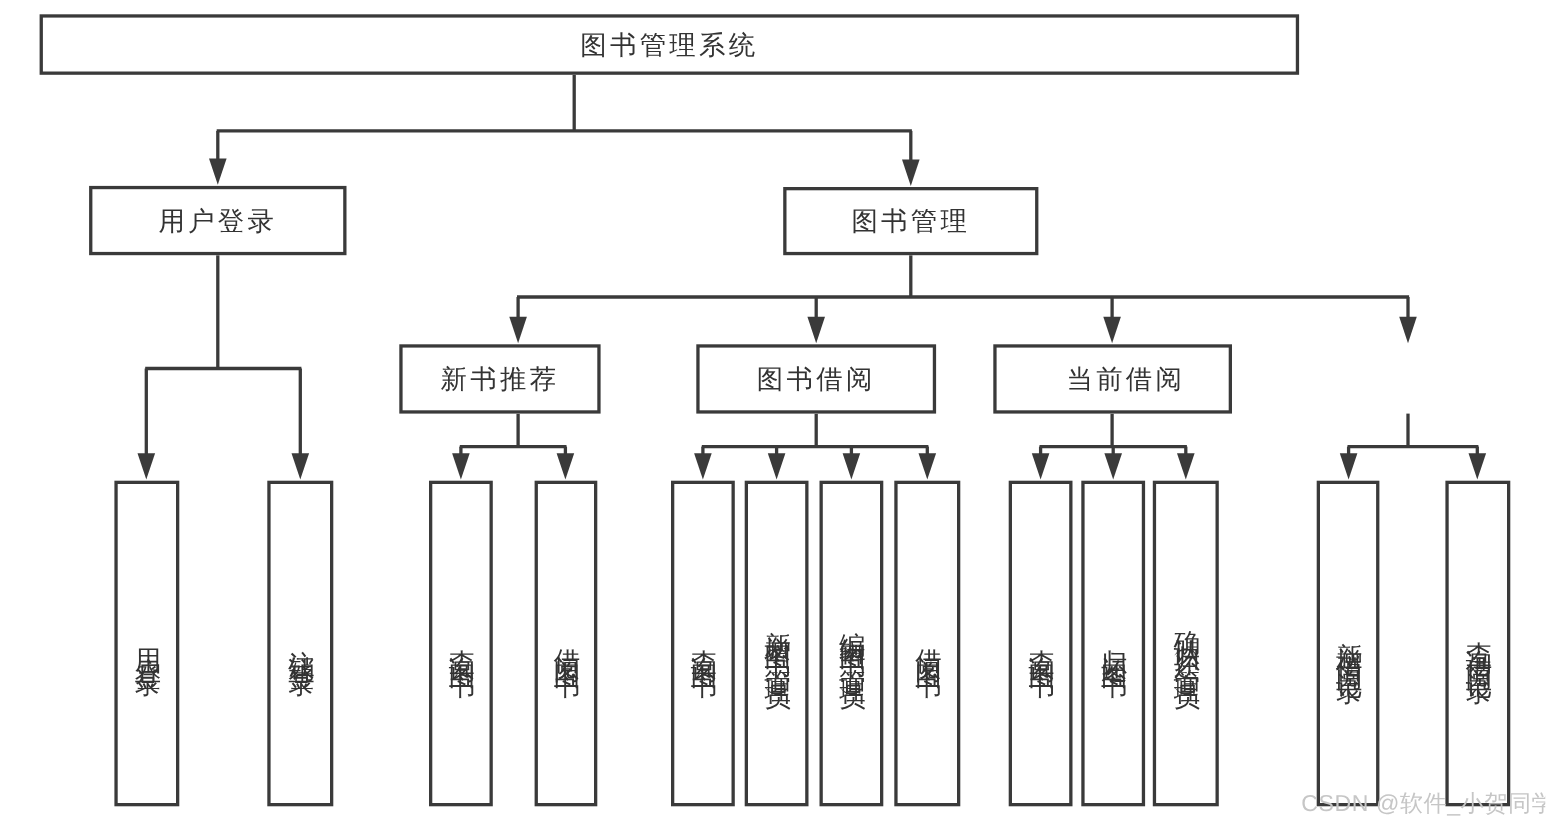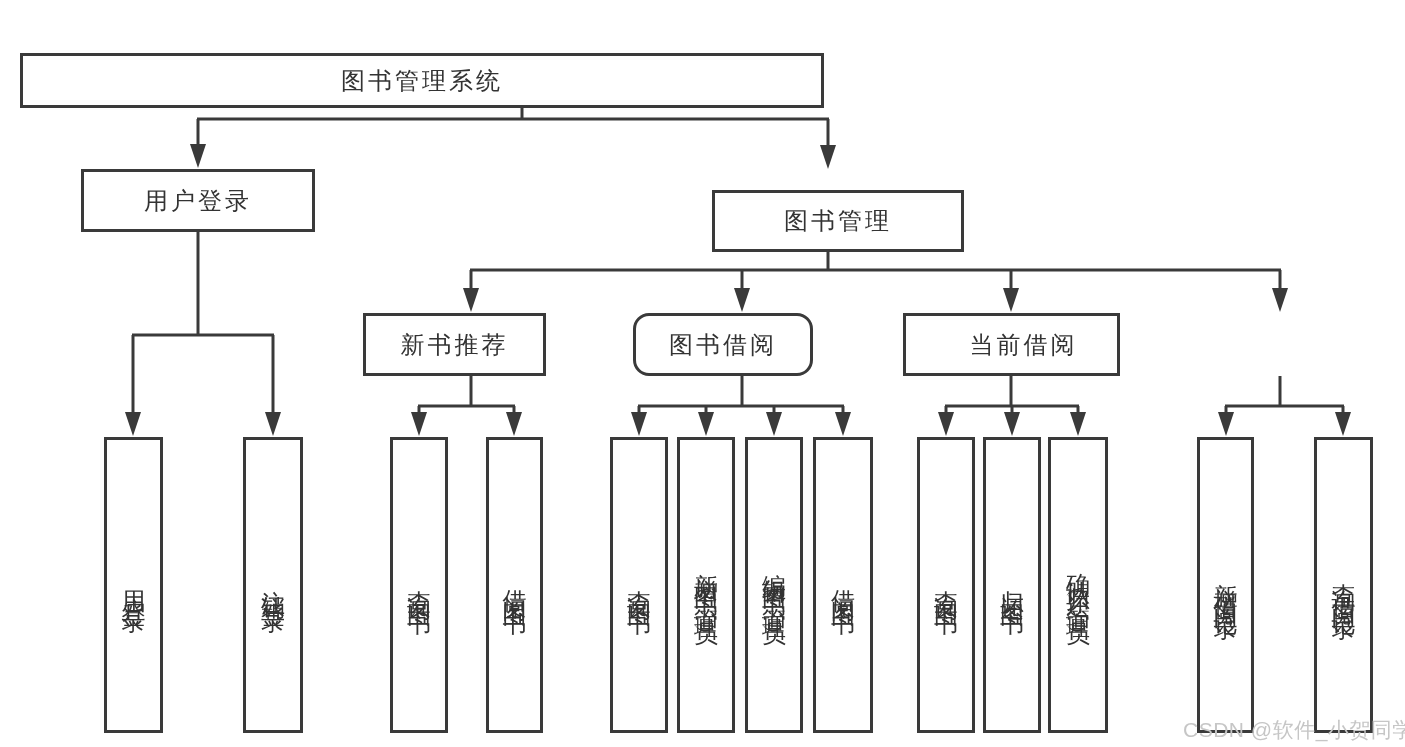--- a/index.html
+++ b/index.html
@@ -110,27 +110,27 @@
     <polygon points="1070,412 1086,412 1078,436"></polygon>
 
     <path d="M1280,376 V406"></path>
     <path d="M1225,406 H1344"></path>
     <path d="M1226,406 V418"></path>
     <path d="M1343,406 V418"></path>
     <polygon points="1218,412 1234,412 1226,436"></polygon>
     <polygon points="1335,412 1351,412 1343,436"></polygon>
   </svg>
 
-  <div class="node hnode" style="left:20px;top:13px;width:804px;height:55px;margin-top:40px;">图书管理系统</div>
+  <div class="node hnode" style="left:36px;top:13px;width:1145px;height:55px;">图书管理系统</div>
 
   <div class="node hnode" style="left:81px;top:169px;width:234px;height:63px;">用户登录</div>
-  <div class="node hnode" style="left:712px;top:170px;width:252px;height:62px;margin-top:20px;">图书管理</div>
+  <div class="node hnode" style="left:712px;top:170px;width:232px;height:62px;">图书管理</div>
 
   <div class="node hnode" style="left:363px;top:313px;width:183px;height:63px;">新书推荐</div>
-  <div class="node hnode" style="left:633px;top:313px;width:180px;height:63px;border-radius:16px;">图书借阅</div>
+  <div class="node hnode" style="left:633px;top:313px;width:218px;height:63px;">图书借阅</div>
   <div class="node hnode" style="left:903px;top:313px;width:217px;height:63px;padding-left:24px;">当前借阅</div>
 
   <div class="node vnode" style="left:104px;top:437px;width:59px;height:296px;">用户登录</div>
   <div class="node vnode" style="left:243px;top:437px;width:60px;height:296px;">注销登录</div>
 
   <div class="node vnode" style="left:390px;top:437px;width:58px;height:296px;">查询图书</div>
   <div class="node vnode" style="left:486px;top:437px;width:57px;height:296px;">借阅图书</div>
 
   <div class="node vnode" style="left:610px;top:437px;width:58px;height:296px;">查询图书</div>
   <div class="node vnode" style="left:677px;top:437px;width:58px;height:296px;">新增图书（管理员）</div>

